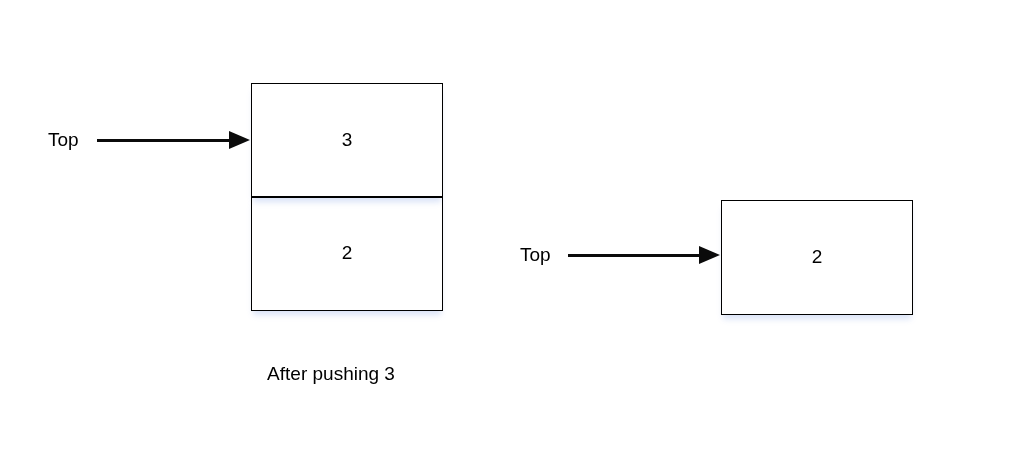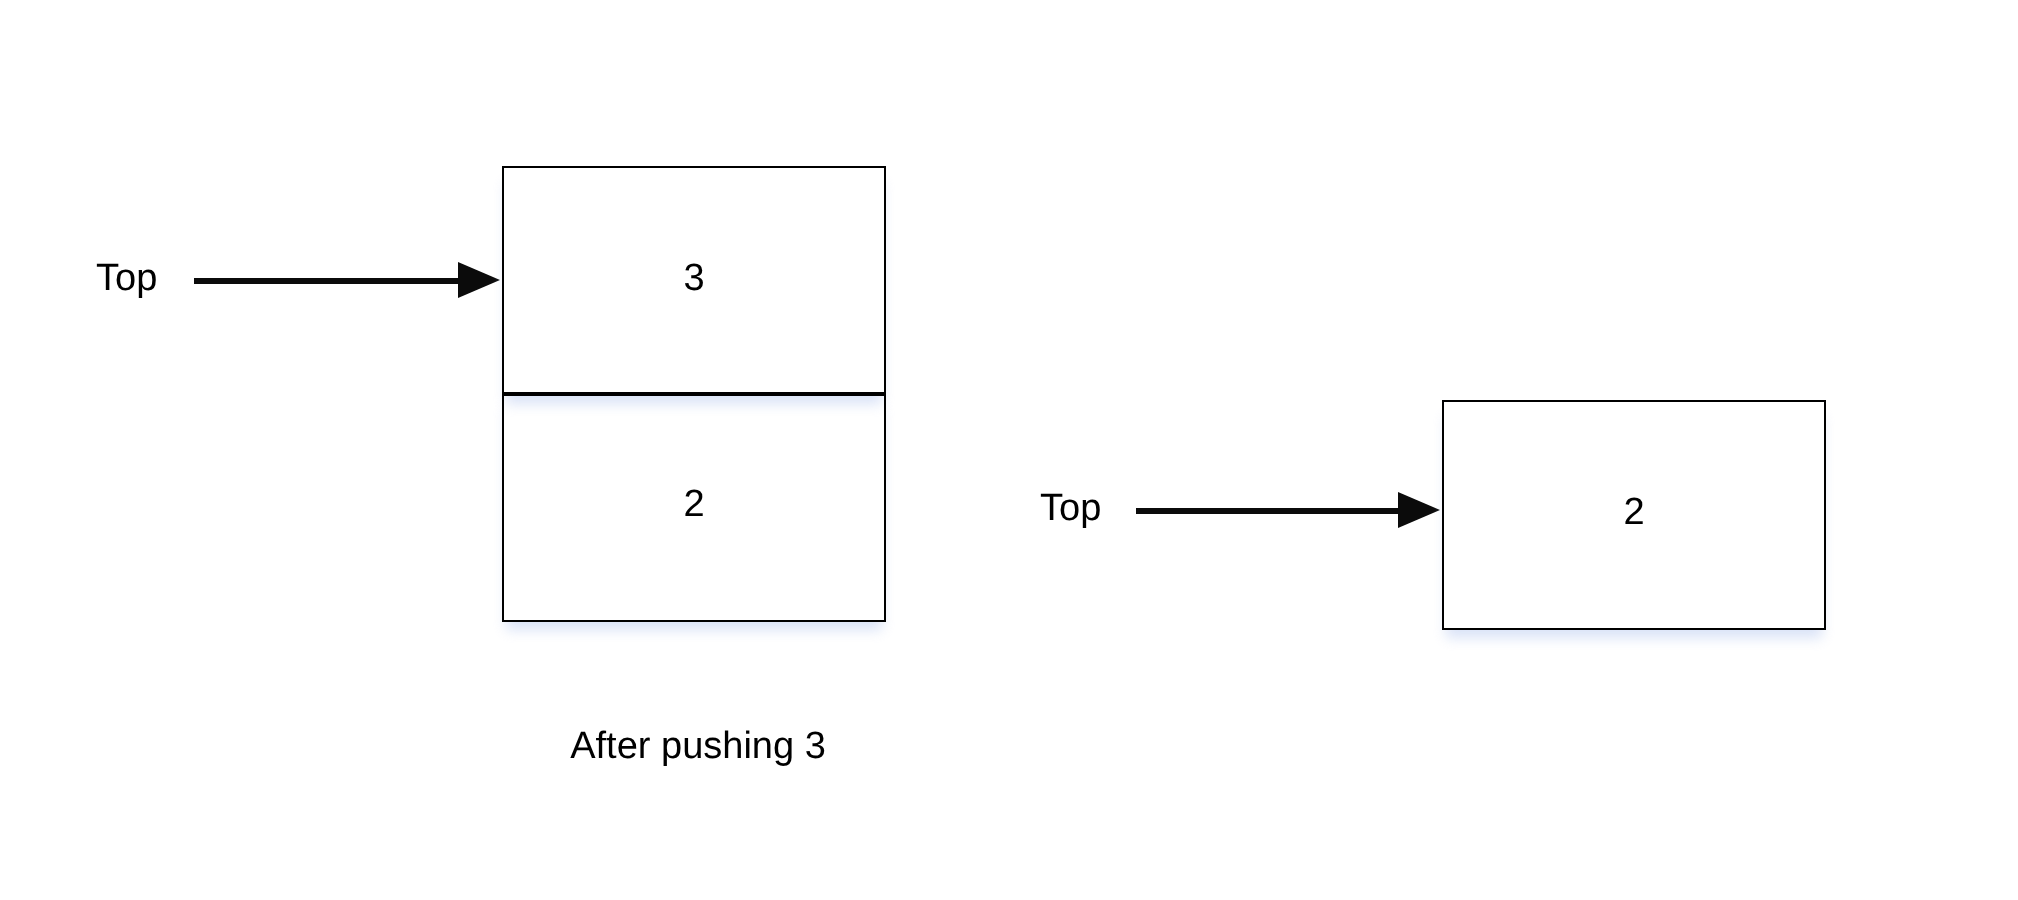--- a/index.html
+++ b/index.html
@@ -83,21 +83,21 @@
   <div class="arrow" style="left:97px; top:114px; width:153px;">
     <div class="shaft" style="width:134px;"></div>
     <div class="head" style="left:132px;"></div>
   </div>
 
   <div class="stack" style="left:251px; top:67px;">
     <div class="cell">3</div>
     <div class="cell">2</div>
   </div>
 
-  <div class="caption" style="left:349px; top:347px;">After pushing 3</div>
+  <div class="caption" style="left:331px; top:347px;">After pushing 3</div>
 
   <div class="pointer-label" style="left:520px; top:227px;">Top</div>
 
   <div class="arrow" style="left:568px; top:229px; width:152px;">
     <div class="shaft" style="width:133px;"></div>
     <div class="head" style="left:131px;"></div>
   </div>
 
   <div class="stack" style="left:721px; top:184px;">
     <div class="cell">2</div>

